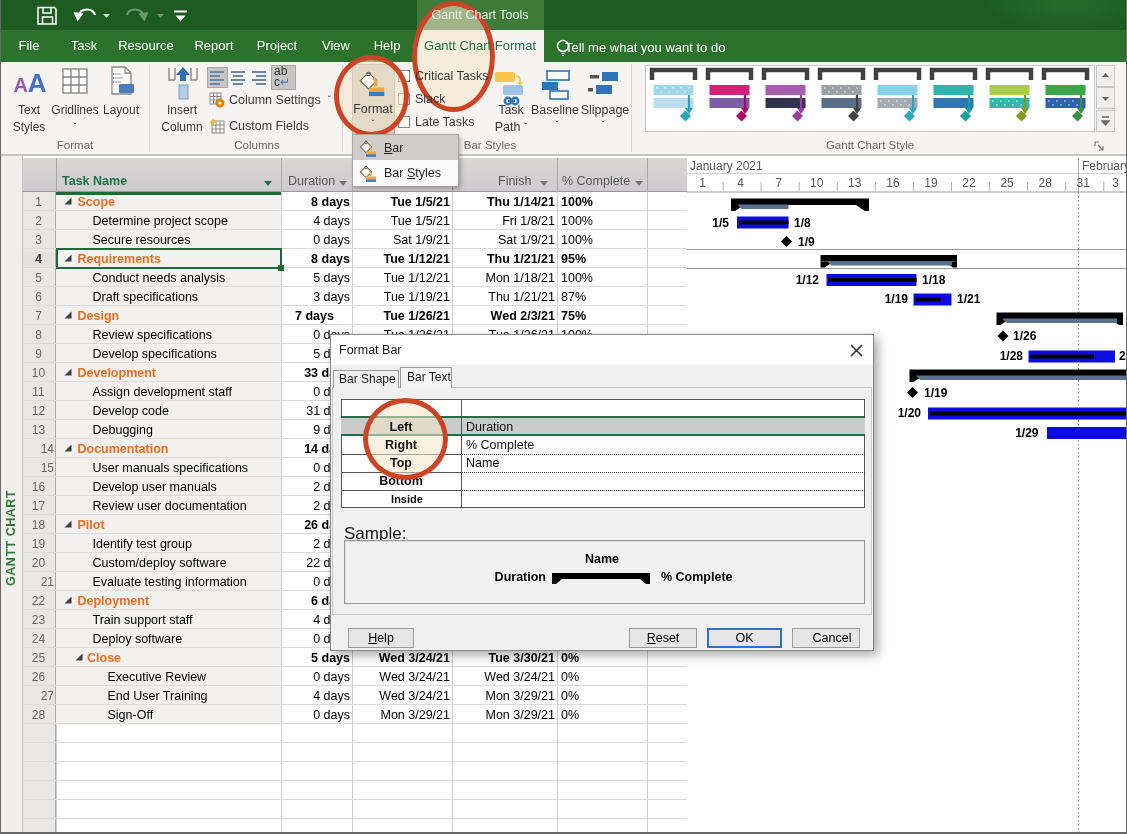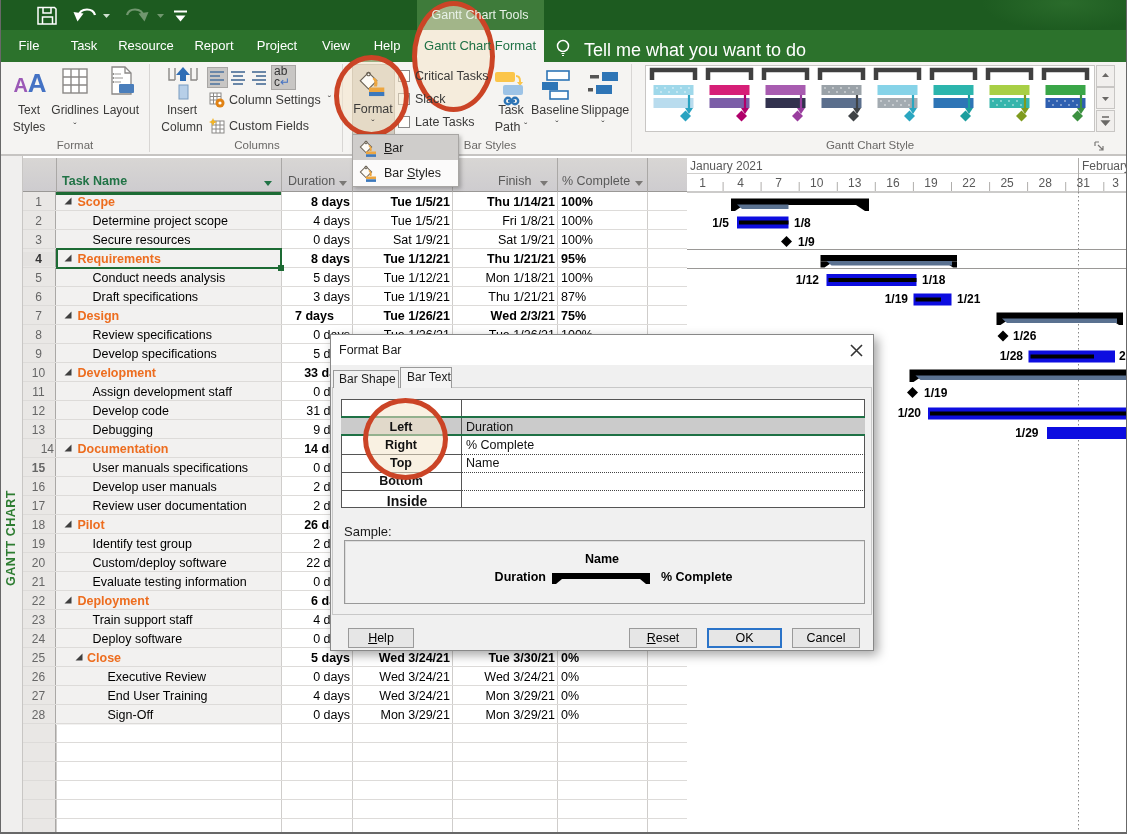--- a/index.html
+++ b/index.html
@@ -52,21 +52,21 @@
     <div class="tx" style="left:386px;top:38px;width:0;display:flex;justify-content:center;">
       <span style="font-size:13px;color:#fff;">Help</span>
     </div>
     <div class="tx" style="left:479px;top:38px;width:0;display:flex;justify-content:center;z-index:30;">
       <span style="font-size:13px;color:#1e7145;">Gantt Chart Format</span>
     </div>
     <svg class="abs" style="left:552px;top:38px;" width="20" height="20" viewBox="0 0 20 20">
       <circle cx="10" cy="8" r="5.5" fill="none" stroke="#fff" stroke-width="1.5"></circle>
       <path d="M 8 13.5 l 4 0 M 8.5 15.5 l 3 0 M 9 17.5 l 2 0" stroke="#fff" stroke-width="1.2" fill="none"></path>
     </svg>
-    <div class="tx" style="left:583px;top:40px;font-size:18px;color:#fff;">Tell me what you want to do</div>
+    <div class="tx" style="left:564px;top:40px;font-size:13px;color:#fff;">Tell me what you want to do</div>
     <div class="abs" style="left:0;top:62px;width:1127px;height:94px;background:#f5f4f2;border-bottom:2px solid #c6c4c2;"></div>
     <div class="abs" style="left:148px;top:64px;width:1px;height:88px;background:#d8d6d4;"></div>
     <div class="abs" style="left:341px;top:64px;width:1px;height:88px;background:#d8d6d4;"></div>
     <div class="abs" style="left:630px;top:64px;width:1px;height:88px;background:#d8d6d4;"></div>
     <div class="tx" style="left:74px;top:139px;width:0;display:flex;justify-content:center;">
       <span style="font-size:11.5px;color:#6a6866;">Format</span>
     </div>
     <div class="tx" style="left:256px;top:139px;width:0;display:flex;justify-content:center;">
       <span style="font-size:11.5px;color:#6a6866;">Columns</span>
     </div>
@@ -494,42 +494,42 @@
     <div class="tx" style="left:278px;top:403.5px;width:71px;text-align:right;font-size:12.5px;color:#000;">31 days</div>
     <div class="tx" style="left:22px;top:423px;width:31px;text-align:center;font-size:12px;color:#666;">13</div>
     <div class="tx" style="left:91.5px;top:422.5px;font-size:12.5px;color:#000;">Debugging</div>
     <div class="tx" style="left:278px;top:422.5px;width:71px;text-align:right;font-size:12.5px;color:#000;">9 days</div>
     <div class="tx" style="left:22px;top:442px;width:31px;text-align:right;font-size:12px;color:#666;">14</div>
     <svg class="abs" style="left:62.5px;top:444px;" width="8" height="8">
       <path d="M7.5 0.5 L7.5 7.5 L0.5 7.5 Z" fill="#3f3f3f"></path>
     </svg>
     <div class="tx" style="left:76.5px;top:441.5px;font-size:12.5px;font-weight:bold;color:#ed6d1f;">Documentation</div>
     <div class="tx" style="left:278px;top:441.5px;width:71px;text-align:right;font-size:12.5px;font-weight:bold;color:#000;">14 days</div>
-    <div class="tx" style="left:22px;top:461px;width:31px;text-align:center;font-size:12px;color:#666;font-weight:bold;">15</div>
+    <div class="tx" style="left:22px;top:461px;width:31px;text-align:right;font-size:12px;color:#666;">15</div>
     <div class="tx" style="left:91.5px;top:460.5px;font-size:12.5px;color:#000;">User manuals specifications</div>
     <div class="tx" style="left:278px;top:460.5px;width:71px;text-align:right;font-size:12.5px;color:#000;">0 days</div>
     <div class="tx" style="left:22px;top:480px;width:31px;text-align:center;font-size:12px;color:#666;">16</div>
     <div class="tx" style="left:91.5px;top:479.5px;font-size:12.5px;color:#000;">Develop user manuals</div>
     <div class="tx" style="left:278px;top:479.5px;width:71px;text-align:right;font-size:12.5px;color:#000;">2 days</div>
     <div class="tx" style="left:22px;top:499px;width:31px;text-align:center;font-size:12px;color:#666;">17</div>
     <div class="tx" style="left:91.5px;top:498.5px;font-size:12.5px;color:#000;">Review user documentation</div>
     <div class="tx" style="left:278px;top:498.5px;width:71px;text-align:right;font-size:12.5px;color:#000;">2 days</div>
     <div class="tx" style="left:22px;top:518px;width:31px;text-align:center;font-size:12px;color:#666;">18</div>
     <svg class="abs" style="left:62.5px;top:520px;" width="8" height="8">
       <path d="M7.5 0.5 L7.5 7.5 L0.5 7.5 Z" fill="#3f3f3f"></path>
     </svg>
     <div class="tx" style="left:76.5px;top:517.5px;font-size:12.5px;font-weight:bold;color:#ed6d1f;">Pilot</div>
     <div class="tx" style="left:278px;top:517.5px;width:71px;text-align:right;font-size:12.5px;font-weight:bold;color:#000;">26 days</div>
     <div class="tx" style="left:22px;top:537px;width:31px;text-align:center;font-size:12px;color:#666;">19</div>
     <div class="tx" style="left:91.5px;top:536.5px;font-size:12.5px;color:#000;">Identify test group</div>
     <div class="tx" style="left:278px;top:536.5px;width:71px;text-align:right;font-size:12.5px;color:#000;">2 days</div>
     <div class="tx" style="left:22px;top:556px;width:31px;text-align:center;font-size:12px;color:#666;">20</div>
     <div class="tx" style="left:91.5px;top:555.5px;font-size:12.5px;color:#000;">Custom/deploy software</div>
     <div class="tx" style="left:278px;top:555.5px;width:71px;text-align:right;font-size:12.5px;color:#000;">22 days</div>
-    <div class="tx" style="left:22px;top:575px;width:31px;text-align:center;font-size:12px;color:#666;">21</div>
+    <div class="tx" style="left:22px;top:575px;width:31px;text-align:right;font-size:12px;color:#666;">21</div>
     <div class="tx" style="left:91.5px;top:574.5px;font-size:12.5px;color:#000;">Evaluate testing information</div>
     <div class="tx" style="left:278px;top:574.5px;width:71px;text-align:right;font-size:12.5px;color:#000;">0 days</div>
     <div class="tx" style="left:22px;top:594px;width:31px;text-align:center;font-size:12px;color:#666;">22</div>
     <svg class="abs" style="left:62.5px;top:596px;" width="8" height="8">
       <path d="M7.5 0.5 L7.5 7.5 L0.5 7.5 Z" fill="#3f3f3f"></path>
     </svg>
     <div class="tx" style="left:76.5px;top:593.5px;font-size:12.5px;font-weight:bold;color:#ed6d1f;">Deployment</div>
     <div class="tx" style="left:278px;top:593.5px;width:71px;text-align:right;font-size:12.5px;font-weight:bold;color:#000;">6 days</div>
     <div class="tx" style="left:22px;top:613px;width:31px;text-align:center;font-size:12px;color:#666;">23</div>
     <div class="tx" style="left:91.5px;top:612.5px;font-size:12.5px;color:#000;">Train support staff</div>
@@ -545,21 +545,21 @@
     <div class="tx" style="left:278px;top:650.5px;width:71px;text-align:right;font-size:12.5px;font-weight:bold;color:#000;">5 days</div>
     <div class="tx" style="left:351px;top:650.5px;width:98px;text-align:right;font-size:12.5px;font-weight:bold;color:#000;">Wed 3/24/21</div>
     <div class="tx" style="left:451px;top:650.5px;width:103px;text-align:right;font-size:12.5px;font-weight:bold;color:#000;">Tue 3/30/21</div>
     <div class="tx" style="left:560px;top:650.5px;font-size:12.5px;font-weight:bold;color:#000;">0%</div>
     <div class="tx" style="left:22px;top:670px;width:31px;text-align:center;font-size:12px;color:#666;">26</div>
     <div class="tx" style="left:106.5px;top:669.5px;font-size:12.5px;color:#000;">Executive Review</div>
     <div class="tx" style="left:278px;top:669.5px;width:71px;text-align:right;font-size:12.5px;color:#000;">0 days</div>
     <div class="tx" style="left:351px;top:669.5px;width:98px;text-align:right;font-size:12.5px;color:#000;">Wed 3/24/21</div>
     <div class="tx" style="left:451px;top:669.5px;width:103px;text-align:right;font-size:12.5px;color:#000;">Wed 3/24/21</div>
     <div class="tx" style="left:560px;top:669.5px;font-size:12.5px;color:#000;">0%</div>
-    <div class="tx" style="left:22px;top:689px;width:31px;text-align:center;font-size:12px;color:#666;">27</div>
+    <div class="tx" style="left:22px;top:689px;width:31px;text-align:right;font-size:12px;color:#666;">27</div>
     <div class="tx" style="left:106.5px;top:688.5px;font-size:12.5px;color:#000;">End User Training</div>
     <div class="tx" style="left:278px;top:688.5px;width:71px;text-align:right;font-size:12.5px;color:#000;">4 days</div>
     <div class="tx" style="left:351px;top:688.5px;width:98px;text-align:right;font-size:12.5px;color:#000;">Wed 3/24/21</div>
     <div class="tx" style="left:451px;top:688.5px;width:103px;text-align:right;font-size:12.5px;color:#000;">Mon 3/29/21</div>
     <div class="tx" style="left:560px;top:688.5px;font-size:12.5px;color:#000;">0%</div>
     <div class="tx" style="left:22px;top:708px;width:31px;text-align:center;font-size:12px;color:#666;">28</div>
     <div class="tx" style="left:106.5px;top:707.5px;font-size:12.5px;color:#000;">Sign-Off</div>
     <div class="tx" style="left:278px;top:707.5px;width:71px;text-align:right;font-size:12.5px;color:#000;">0 days</div>
     <div class="tx" style="left:351px;top:707.5px;width:98px;text-align:right;font-size:12.5px;color:#000;">Mon 3/29/21</div>
     <div class="tx" style="left:451px;top:707.5px;width:103px;text-align:right;font-size:12.5px;color:#000;">Mon 3/29/21</div>
@@ -686,34 +686,34 @@
     <div class="tx" style="left:465px;top:437.9px;font-size:12.5px;color:#111;z-index:55;">% Complete</div>
     <div class="abs" style="left:340px;top:453.6px;width:120px;height:1px;background:#555;z-index:54;"></div>
     <div class="abs" style="left:460px;top:453.6px;width:404px;height:1px;border-top:1.5px dotted #444;z-index:53;"></div>
     <div class="tx" style="left:340px;top:456.1px;width:120px;text-align:center;font-size:12.5px;font-weight:bold;color:#111;z-index:62;">Top</div>
     <div class="tx" style="left:465px;top:456.1px;font-size:12.5px;color:#111;z-index:55;">Name</div>
     <div class="abs" style="left:340px;top:471.8px;width:120px;height:1px;background:#555;z-index:54;"></div>
     <div class="abs" style="left:460px;top:471.8px;width:404px;height:1px;border-top:1.5px dotted #444;z-index:53;"></div>
     <div class="tx" style="left:340px;top:474.3px;width:120px;text-align:center;font-size:12.5px;font-weight:bold;color:#111;z-index:55;">Bottom</div>
     <div class="abs" style="left:340px;top:490.0px;width:120px;height:1px;background:#555;z-index:54;"></div>
     <div class="abs" style="left:460px;top:490.0px;width:404px;height:1px;border-top:1.5px dotted #444;z-index:53;"></div>
-    <div class="tx" style="left:340px;top:492.5px;width:120px;text-align:center;font-size:14px;font-weight:bold;color:#111;z-index:55;padding-left:12px;">Inside</div>
-    <div class="tx" style="left:343px;top:524px;font-size:13px;color:#1a1a1a;z-index:52;">Sample:</div>
+    <div class="tx" style="left:340px;top:492.5px;width:120px;text-align:center;font-size:11px;font-weight:bold;color:#111;z-index:55;padding-left:12px;">Inside</div>
+    <div class="tx" style="left:343px;top:524px;font-size:17px;color:#1a1a1a;z-index:52;">Sample:</div>
     <div class="abs" style="left:343px;top:540px;width:521px;height:64px;background:#f1f1f1;border:1px solid #999;box-shadow:inset 1px 1px 0 #ddd;z-index:52;"></div>
     <div class="tx" style="left:601px;top:552px;width:0;display:flex;justify-content:center;z-index:53;">
       <span style="font-size:12.5px;font-weight:bold;color:#000;">Name</span>
     </div>
     <div class="tx" style="left:445px;top:570px;width:100px;text-align:right;font-size:12.5px;font-weight:bold;color:#000;z-index:53;">Duration</div>
     <div class="tx" style="left:660px;top:570px;font-size:12.5px;font-weight:bold;color:#000;z-index:53;">% Complete</div>
     <svg class="abs" style="left:551px;top:572px;z-index:53;" width="100" height="14" viewBox="0 0 100 14">
       <rect x="0" y="1" width="98" height="6" fill="#000"></rect>
       <path d="M0 7 h10 l-6 5 h-4 Z" fill="#000"></path>
       <path d="M88 7 h10 v5 h-4 Z" fill="#000"></path>
     </svg>
     <div class="abs" style="left:347px;top:628px;width:66px;height:20px;background:#e6e6e6;border:1px solid #9a9a9a;z-index:52;"></div>
     <div class="tx" style="left:347px;top:631px;width:66px;text-align:center;font-size:12.5px;color:#000;z-index:53;"><span style="text-decoration:underline;">H</span>elp</div>
     <div class="abs" style="left:628px;top:628px;width:68px;height:20px;background:#e6e6e6;border:1px solid #9a9a9a;z-index:52;"></div>
     <div class="tx" style="left:628px;top:631px;width:68px;text-align:center;font-size:12.5px;color:#000;z-index:53;"><span style="text-decoration:underline;">R</span>eset</div>
     <div class="abs" style="left:706px;top:628px;width:75px;height:20px;background:#e6e6e6;border:2px solid #2b74c9;z-index:52;"></div>
     <div class="tx" style="left:706px;top:631px;width:75px;text-align:center;font-size:12.5px;color:#000;z-index:53;">OK</div>
     <div class="abs" style="left:791px;top:628px;width:68px;height:20px;background:#e6e6e6;border:1px solid #9a9a9a;z-index:52;"></div>
-    <div class="tx" style="left:791px;top:631px;width:68px;text-align:center;font-size:12.5px;color:#000;z-index:53;">Cancel</div>
+    <div class="tx" style="left:791px;top:631px;width:80px;text-align:center;font-size:12.5px;color:#000;z-index:53;">Cancel</div>
     <div class="abs" style="left:362px;top:398px;width:85px;height:82px;border-radius:50%;border:5px solid #cb4426;background:rgba(244,229,203,0.55);z-index:58;"></div>
   </div>
 </body></html>

